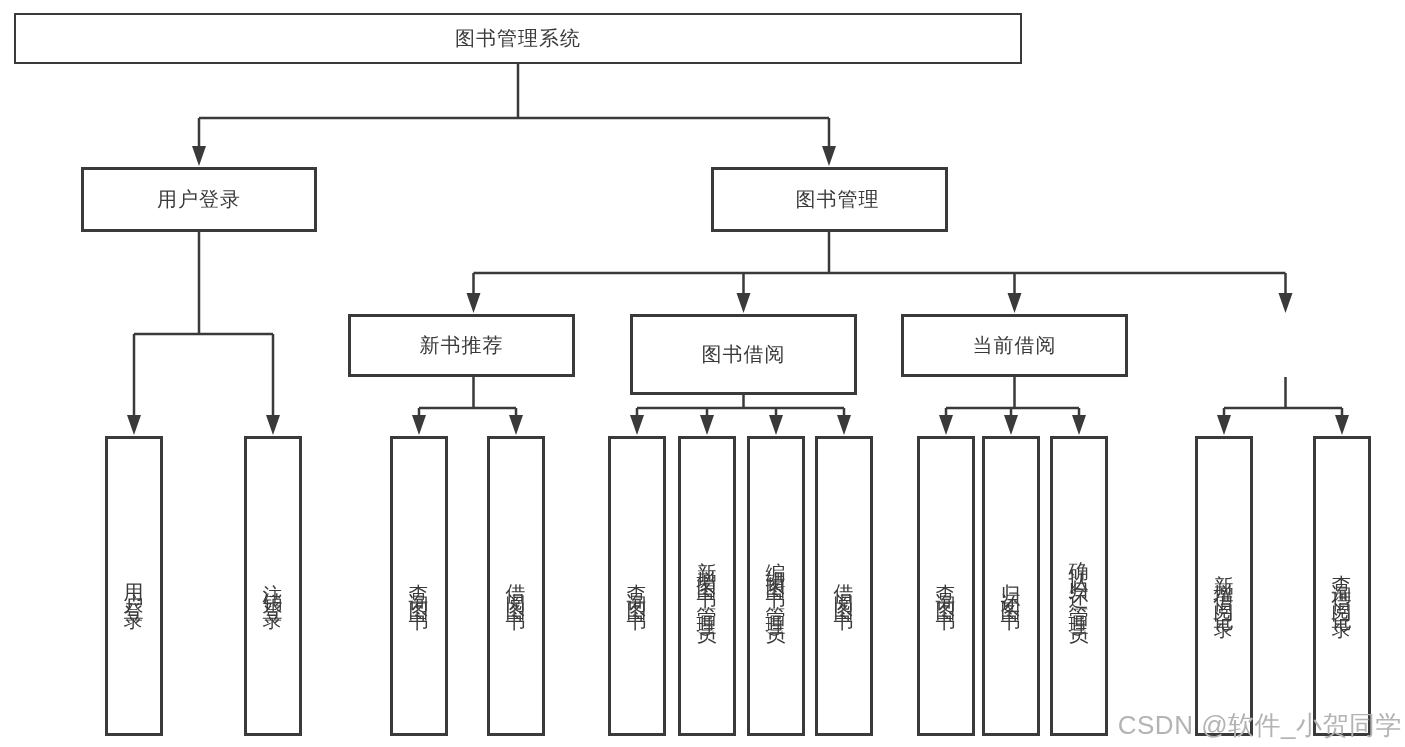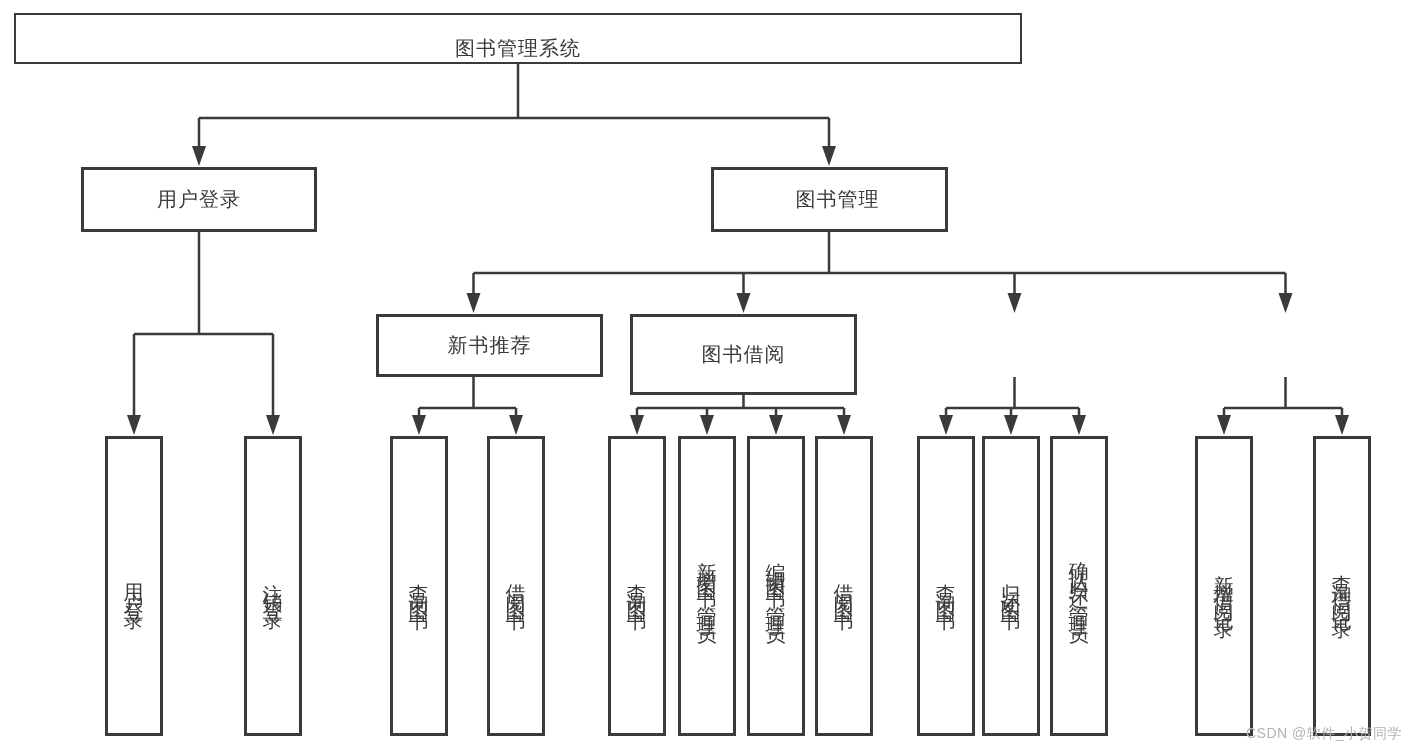--- a/index.html
+++ b/index.html
@@ -18,24 +18,24 @@
     position:absolute; box-sizing:border-box;
     background:var(--box_bg); border:3px solid var(--line);
     display:flex; align-items:center; justify-content:center;
     color:var(--text);
   }
   .node .lbl{font-size:20px; letter-spacing:1px; color:var(--text); white-space:nowrap;}
   .node.v .lbl{
     writing-mode:vertical-rl; text-orientation:mixed;
     font-size:20px; letter-spacing:9px; line-height:1;
   }
-  .node.root{border-width:2px;align-items:flex-end;}
+  .node.root{border-width:2px;}
   .watermark{
     position:absolute; right:3px; bottom:4px;
-    font-size:14px; color:var(--watermark); letter-spacing:0.5px;
+    font-size:26px; color:var(--watermark); letter-spacing:0.5px;
     white-space:nowrap; z-index:5;
   }
 </style>
 </head>
 <body>
 
 <div id="canvas">
 
   <svg id="connectors" viewBox="0 0 1405 747">
     <path class="lines" d="
@@ -63,25 +63,28 @@
     <span class="lbl">图书管理系统</span>
   </div>
 
   <div class="node" style="left:81px;top:167px;width:236px;height:65px;">
     <span class="lbl">用户登录</span>
   </div>
   <div class="node" style="left:711px;top:167px;width:237px;height:65px;padding-left:16px;">
     <span class="lbl">图书管理</span>
   </div>
 
-  <div class="node" style="left:376px;top:314px;width:227px;height:63px;">
+  <div class="node" style="left:348px;top:314px;width:227px;height:63px;">
     <span class="lbl">新书推荐</span>
   </div>
   <div class="node" style="left:630px;top:314px;width:227px;height:81px;">
     <span class="lbl">图书借阅</span>
+  </div>
+  <div class="node" style="left:901px;top:314px;width:227px;height:63px;">
+    <span class="lbl">当前借阅</span>
   </div>
 
   <div class="node v" style="left:105px;top:436px;width:58px;height:300px;">
     <span class="lbl">用户登录</span>
   </div>
   <div class="node v" style="left:244px;top:436px;width:58px;height:300px;">
     <span class="lbl">注销登录</span>
   </div>
 
   <div class="node v" style="left:390px;top:436px;width:58px;height:300px;">

